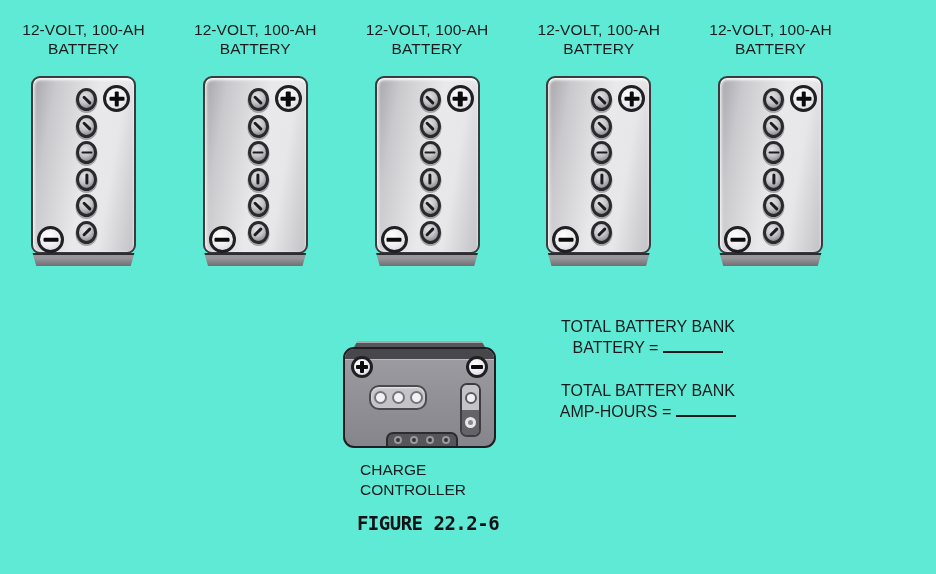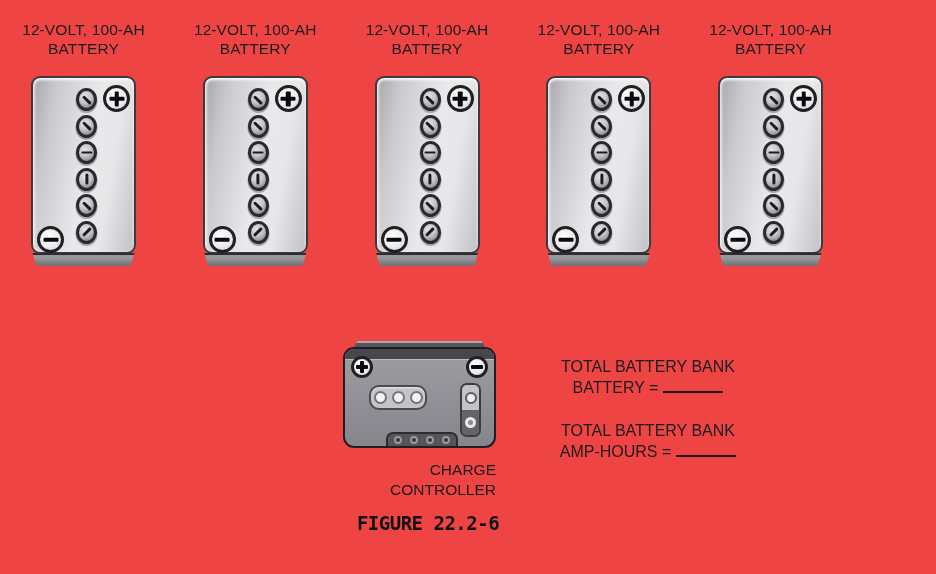--- a/index.html
+++ b/index.html
@@ -1,18 +1,18 @@
 <!DOCTYPE html>
 <html><head>
 <meta charset="utf-8">
 <style>
   html,body { margin:0; padding:0; background:#ffffff; }
   .page {
     position:relative; width:936px; height:574px; overflow:hidden;
-    background:#ef4444; font-family:"Liberation Sans", sans-serif;
+    background:#5eead4; font-family:"Liberation Sans", sans-serif;
     color:#1b1b1f;
   }
 
   
   .batteries-row {
     position:absolute; left:31px; top:76px; width:792px;
     display:flex; justify-content:space-between;
   }
   .battery-group { position:relative; width:105px; }
   .battery-label {
@@ -104,26 +104,26 @@
   .side-dot-bottom { box-sizing:content-box; width:5px; height:5px; border-radius:50%; background:#8a8a8e; border:3px solid #e8e8ea; }
   .ctl-ports {
     position:absolute; left:41px; bottom:0; width:72px; height:14px;
     box-sizing:border-box; border:2.5px solid #2c2c30; border-bottom:none;
     border-radius:7px 7px 0 0; background:#55555a;
     display:flex; align-items:center; justify-content:center; gap:8px;
   }
   .port-dot { box-sizing:content-box; width:4px; height:4px; border-radius:50%; background:#35353a; border:2px solid #9a9a9e; }
 
   .controller-label {
-    position:absolute; left:343px; top:460px; width:153px;
-    text-align:right; font-size:15.5px; line-height:20px; white-space:nowrap;
+    position:absolute; left:360px; top:460px; width:153px;
+    text-align:left; font-size:15.5px; line-height:20px; white-space:nowrap;
   }
 
   
-  .totals { position:absolute; left:538px; top:316px; width:220px;margin-top:40px; }
+  .totals { position:absolute; left:538px; top:316px; width:220px; }
   .total-block { text-align:center; font-size:16px; line-height:21px; white-space:nowrap; }
   .total-block + .total-block { margin-top:22px; }
   .blank {
     display:inline-block; width:60px; height:3px; margin-left:5px;
     border-bottom:2px solid #1b1b1f; vertical-align:baseline;
   }
 
   
   .figure-caption {
     position:absolute; left:328px; top:512px; width:200px; text-align:center;

